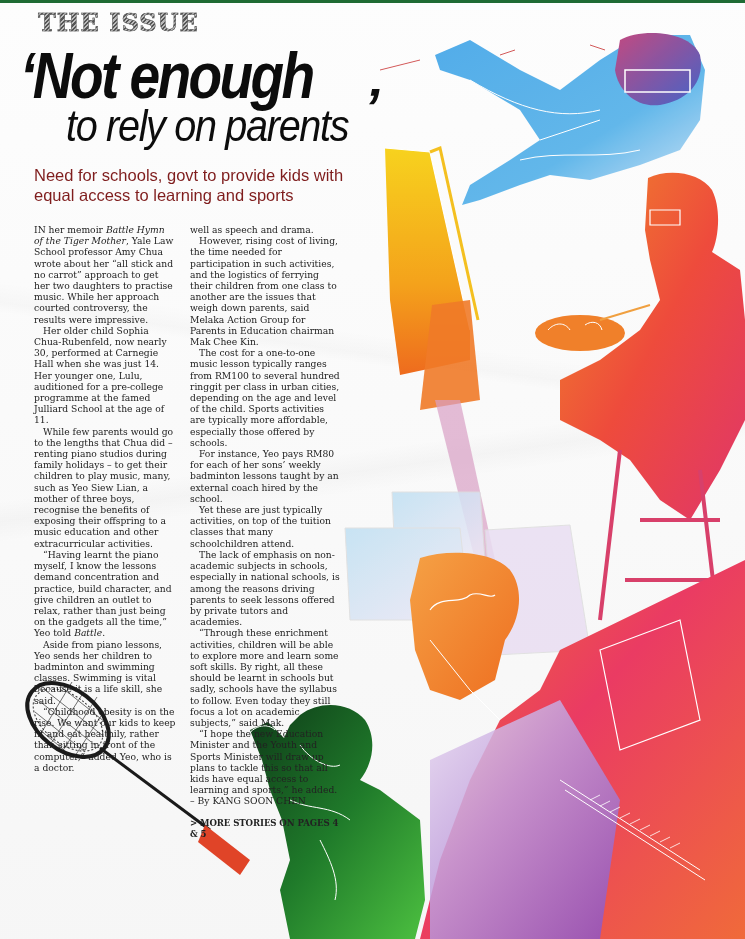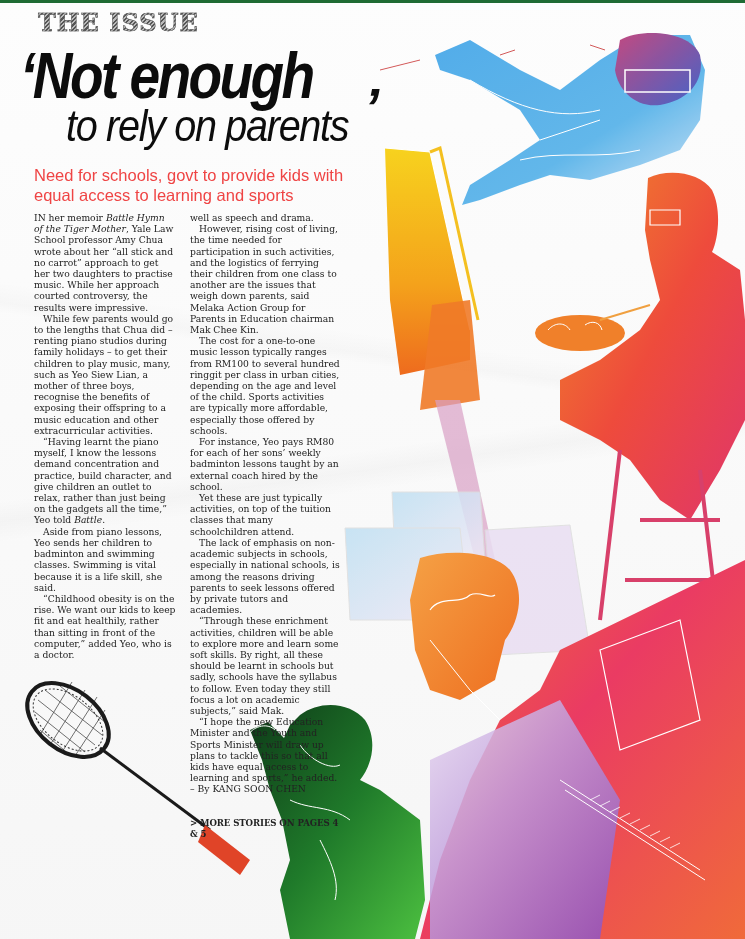--- a/index.html
+++ b/index.html
@@ -37,35 +37,35 @@
     font-size:54px; color:#0c0c0c;
   }
   .headline2 {
     position:absolute; left:66px; top:103px;
     font-family:"Liberation Sans", sans-serif; font-style:italic;
     font-size:45px; letter-spacing:-1.5px; line-height:1; color:#0c0c0c;
     transform:scaleX(0.88); transform-origin:left top;
   }
   .subhead {
     position:absolute; left:34px; top:165px; width:330px;
-    font-family:"Liberation Sans", sans-serif; font-size:16.5px; line-height:20px; color:#ef4444;
+    font-family:"Liberation Sans", sans-serif; font-size:16.5px; line-height:20px; color:#7f1d1d;
   }
   .col {
     position:absolute; top:212px;
     font-family:"DejaVu Serif", serif; font-size:9.2px; line-height:11.2px; color:#222;
     text-align:left;
   }
   .col1 { left:34px; width:142px; }
   .col2 { left:190px; width:150px; }
   .col p { margin:0; text-indent:9px; }
-  .col p.first { text-indent:0; }
+  .col p.first { text-indent:0;margin-top:12px; }
   .col em { font-style:italic; }
   .byline { font-weight:normal; }
   .more {
-    margin-top:23px; font-weight:bold; font-size:8.6px; letter-spacing:-0.1px;
+    margin-top:11px; font-weight:bold; font-size:8.6px; letter-spacing:-0.1px;
   }
   .art { position:absolute; left:0; top:0; width:745px; height:939px; pointer-events:none; }
 </style>
 </head>
 <body>
 
 <div class="paper-texture"></div>
 <div class="topbar"></div>
 
 <svg class="art" viewBox="0 0 745 939">
@@ -179,20 +179,21 @@
 </svg>
 
 <div class="kicker">THE ISSUE</div>
 <div class="headline1">‘Not enough</div>
 <div class="comma">’</div>
 <div class="headline2">to rely on parents</div>
 <div class="subhead">Need for schools, govt to provide kids with equal access to learning and sports</div>
 
 <div class="col col1">
   <p class="first"><span>IN her memoir </span><em>Battle Hymn of the Tiger Mother</em><span>, Yale Law School professor Amy Chua wrote about her “all stick and no carrot” approach to get her two daughters to practise music. While her approach courted controversy, the results were impressive.</span></p>
+  <p>Her older child Sophia Chua-Rubenfeld, now nearly 30, performed at Carnegie Hall when she was just 14. Her younger one, Lulu, auditioned for a pre-college programme at the famed Julliard School at the age of 11.</p>
   <p>While few parents would go to the lengths that Chua did – renting piano studios during family holidays – to get their children to play music, many, such as Yeo Siew Lian, a mother of three boys, recognise the benefits of exposing their offspring to a music education and other extracurricular activities.</p>
   <p><span>“Having learnt the piano myself, I know the lessons demand concentration and practice, build character, and give children an outlet to relax, rather than just being on the gadgets all the time,” Yeo told </span><em>Battle</em><span>.</span></p>
   <p>Aside from piano lessons, Yeo sends her children to badminton and swimming classes. Swimming is vital because it is a life skill, she said.</p>
   <p>“Childhood obesity is on the rise. We want our kids to keep fit and eat healthily, rather than sitting in front of the computer,” added Yeo, who is a doctor.</p>
 </div>
 
 <div class="col col2">
   <p class="first">well as speech and drama.</p>
   <p>However, rising cost of living, the time needed for participation in such activities, and the logistics of ferrying their children from one class to another are the issues that weigh down parents, said Melaka Action Group for Parents in Education chairman Mak Chee Kin.</p>
   <p>The cost for a one-to-one music lesson typically ranges from RM100 to several hundred ringgit per class in urban cities, depending on the age and level of the child. Sports activities are typically more affordable, especially those offered by schools.</p>

